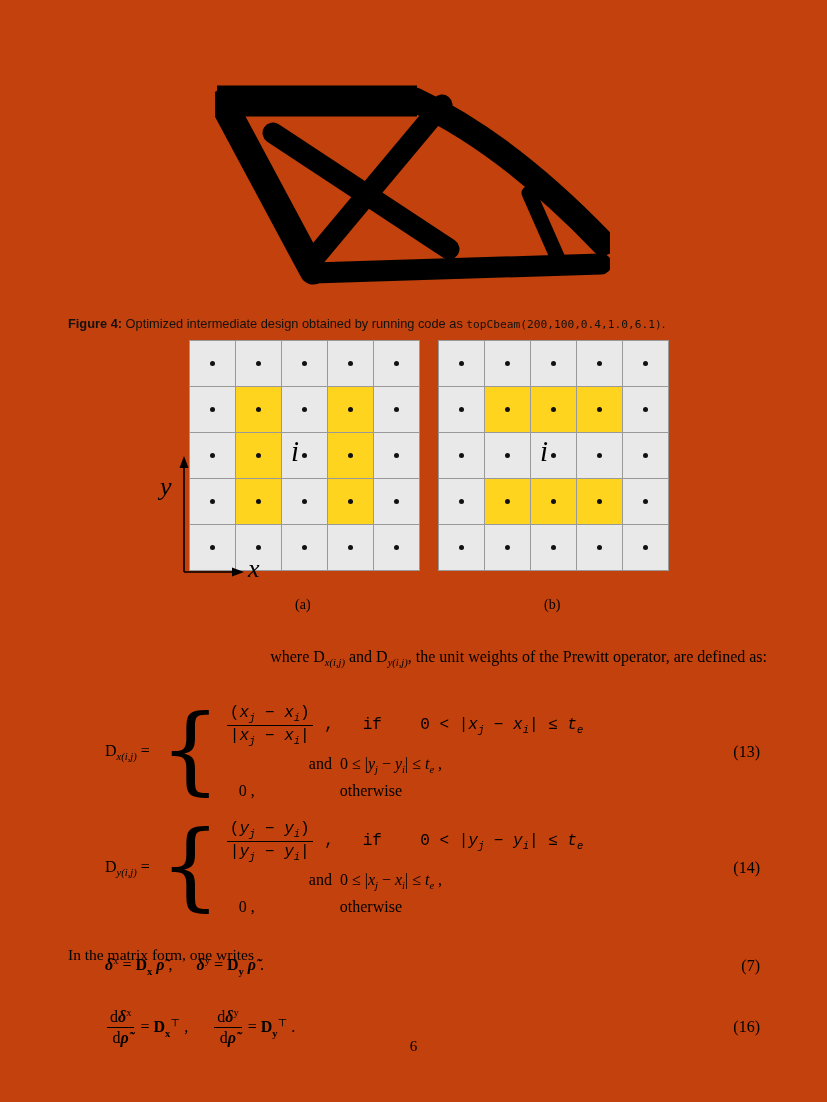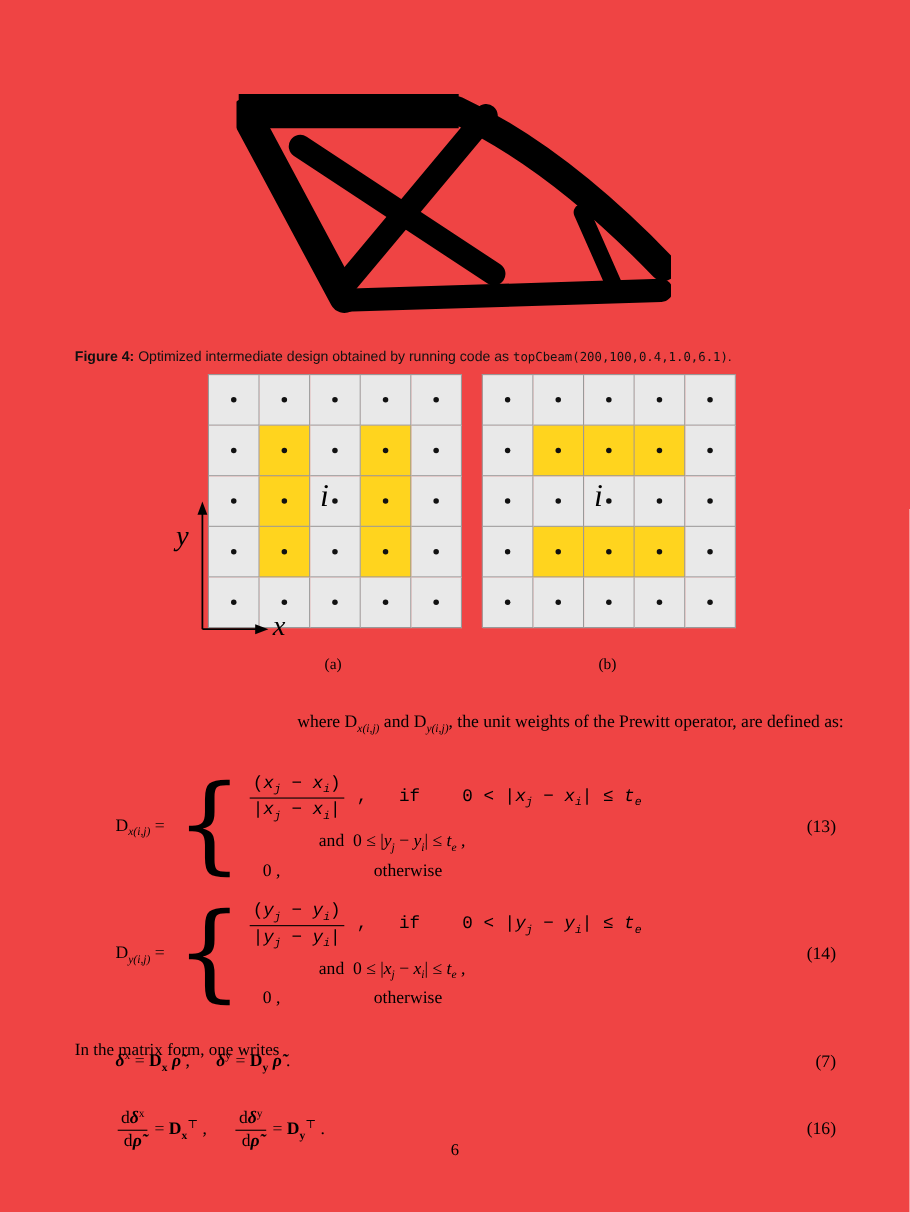--- a/index.html
+++ b/index.html
@@ -1,16 +1,16 @@
 <!DOCTYPE html>
 <html><head>
 <meta charset="utf-8">
 <style>
   html,body{margin:0;padding:0;background:#ffffff;}
-  #page{position:relative;width:827px;height:1102px;margin:0 auto;background:#ef4444;
+  #page{position:relative;width:827px;height:1102px;margin:0 auto;background:#c2410c;
         font-family:"Liberation Serif","DejaVu Serif",serif;color:#000;overflow:hidden;}
 
   
   .fig4-image{position:absolute;left:215px;top:85px;width:395px;height:210px;}
 
   
   .caption{position:absolute;left:68px;right:58px;
            font-family:"Liberation Sans","DejaVu Sans",sans-serif;font-size:12.8px;color:#111;}
   .fig4-caption{top:303px;}
   .fig5-caption{top:621px;}
@@ -61,21 +61,21 @@
   .mk-b{font-weight:700;}
   .mk-bv{font-weight:700;font-style:italic;}
   sub.mk-s{font-style:italic;font-size:10.5px;}
   sub.mk-bs{font-weight:700;font-size:10.5px;}
   sup.mk-pu{font-size:10.5px;}
 
   .brace{font-family:"DejaVu Serif",serif;font-size:96px;line-height:0.9;margin:0 4px 0 6px;
          font-weight:400;transform:translateY(-3px);}
   .cases{display:flex;flex-direction:column;gap:7px;font-size:16px;}
   .case-row1{display:flex;align-items:center;font-family:Liberation Mono, monospace;}
-  .case-row2{margin-left:65px;}
+  .case-row2{margin-left:84px;}
   .case-row3{display:flex;margin-left:14px;}
   .r3c{margin-left:85px;font-family:Liberation Serif, serif;}
 
   .frac{display:inline-flex;flex-direction:column;align-items:center;text-align:center;
         margin:0 2px;vertical-align:middle;}
   .frac .num{border-bottom:1px solid #000;padding:0 3px 1px 3px;}
   .frac .den{padding-top:1px;}
 
   .pagenum{position:absolute;left:0;right:0;top:1038px;text-align:center;font-size:15px;}
 </style>

